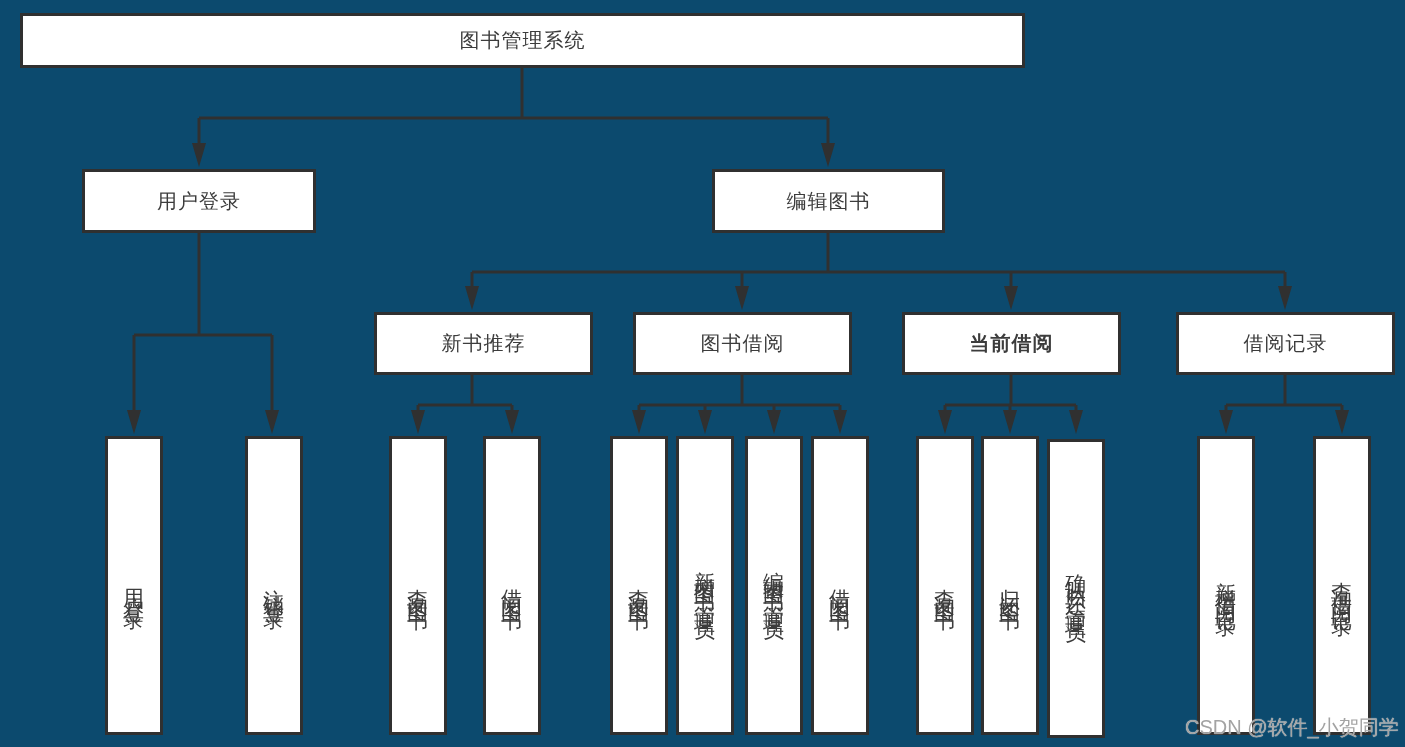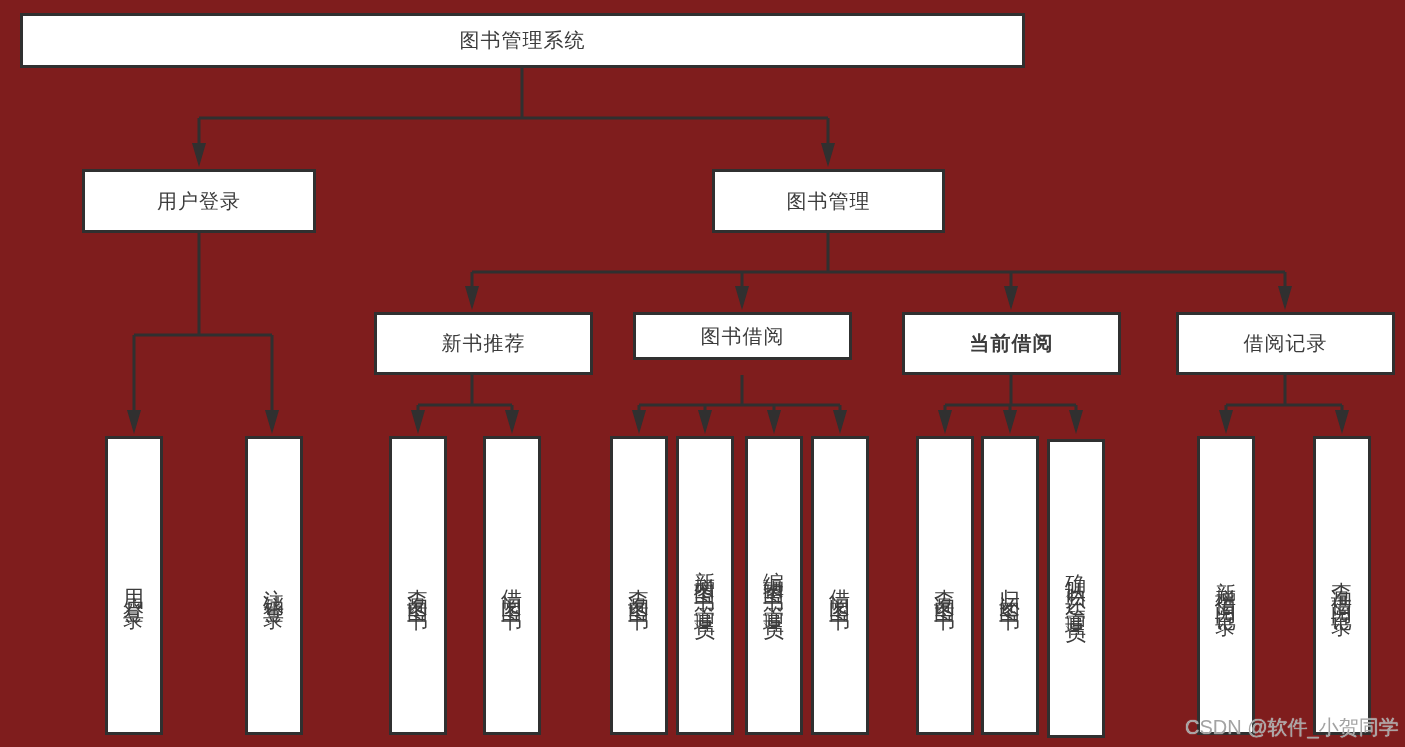--- a/index.html
+++ b/index.html
@@ -1,20 +1,20 @@
 <!DOCTYPE html>
 <html><head>
 <meta charset="utf-8">
 <style>
   html, body { margin: 0; padding: 0; background: #ffffff; }
   #stage {
     position: relative;
     width: 1405px;
     height: 747px;
-    background: #7f1d1d;
+    background: #0c4a6e;
     font-family: "Liberation Sans", "DejaVu Sans", sans-serif;
     overflow: hidden;
   }
   #connectors {
     position: absolute;
     left: 0; top: 0;
     width: 1405px; height: 747px;
   }
   .box {
     position: absolute;
@@ -88,24 +88,24 @@
       <polygon points="1003,410 1017,410 1010,434"></polygon>
       <polygon points="1069,410 1083,410 1076,434"></polygon>
       <polygon points="1219,410 1233,410 1226,434"></polygon>
       <polygon points="1335,410 1349,410 1342,434"></polygon>
     </g>
   </svg>
 
   <div class="box h-box" style="left:20px; top:13px; width:1005px; height:55px;">图书管理系统</div>
 
   <div class="box h-box" style="left:82px; top:169px; width:234px; height:64px;">用户登录</div>
-  <div class="box h-box" style="left:712px; top:169px; width:233px; height:64px;">图书管理</div>
+  <div class="box h-box" style="left:712px; top:169px; width:233px; height:64px;">编辑图书</div>
 
   <div class="box h-box" style="left:374px; top:312px; width:219px; height:63px;">新书推荐</div>
-  <div class="box h-box" style="left:633px; top:312px; width:219px; height:48px;">图书借阅</div>
+  <div class="box h-box" style="left:633px; top:312px; width:219px; height:63px;">图书借阅</div>
   <div class="box h-box" style="left:902px; top:312px; width:219px; height:63px;font-weight:bold;">当前借阅</div>
   <div class="box h-box" style="left:1176px; top:312px; width:219px; height:63px;">借阅记录</div>
 
   <div class="box v-box" style="left:105px; top:436px; width:58px; height:299px;">用户登录</div>
   <div class="box v-box" style="left:245px; top:436px; width:58px; height:299px;">注销登录</div>
 
   <div class="box v-box" style="left:389px; top:436px; width:58px; height:299px;">查询图书</div>
   <div class="box v-box" style="left:483px; top:436px; width:58px; height:299px;">借阅图书</div>
 
   <div class="box v-box" style="left:610px; top:436px; width:58px; height:299px;">查询图书</div>

